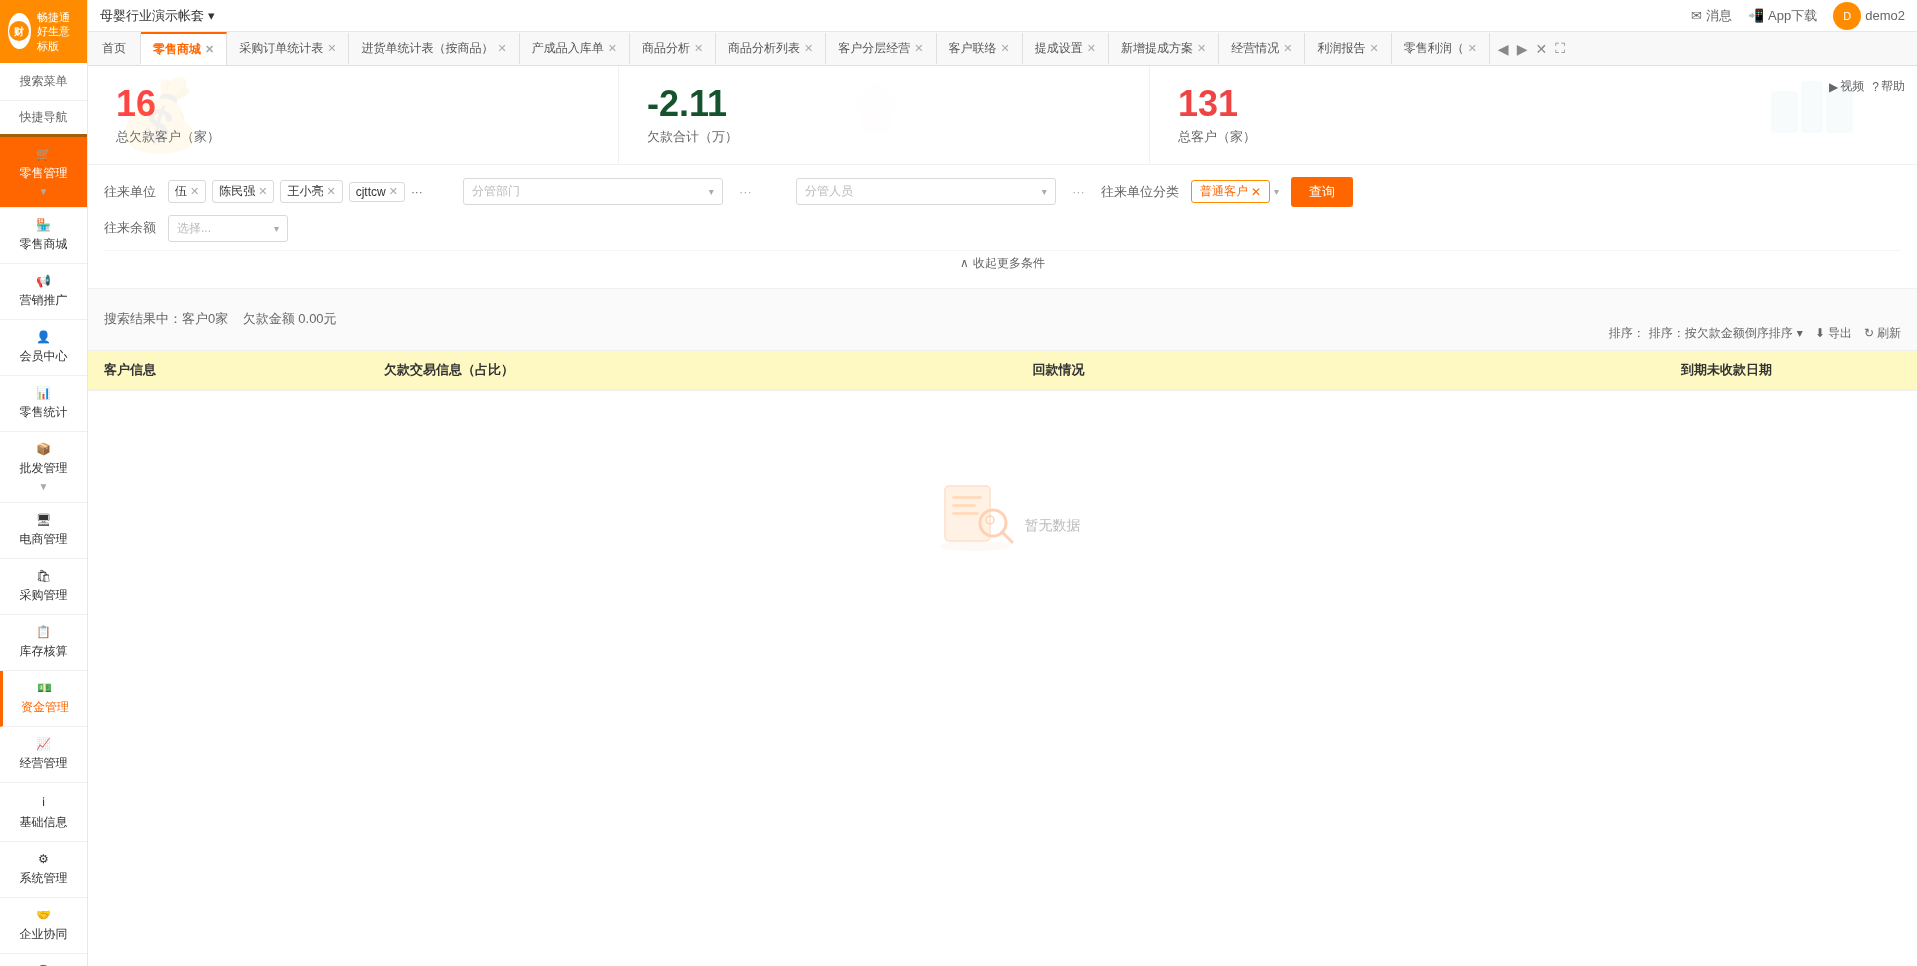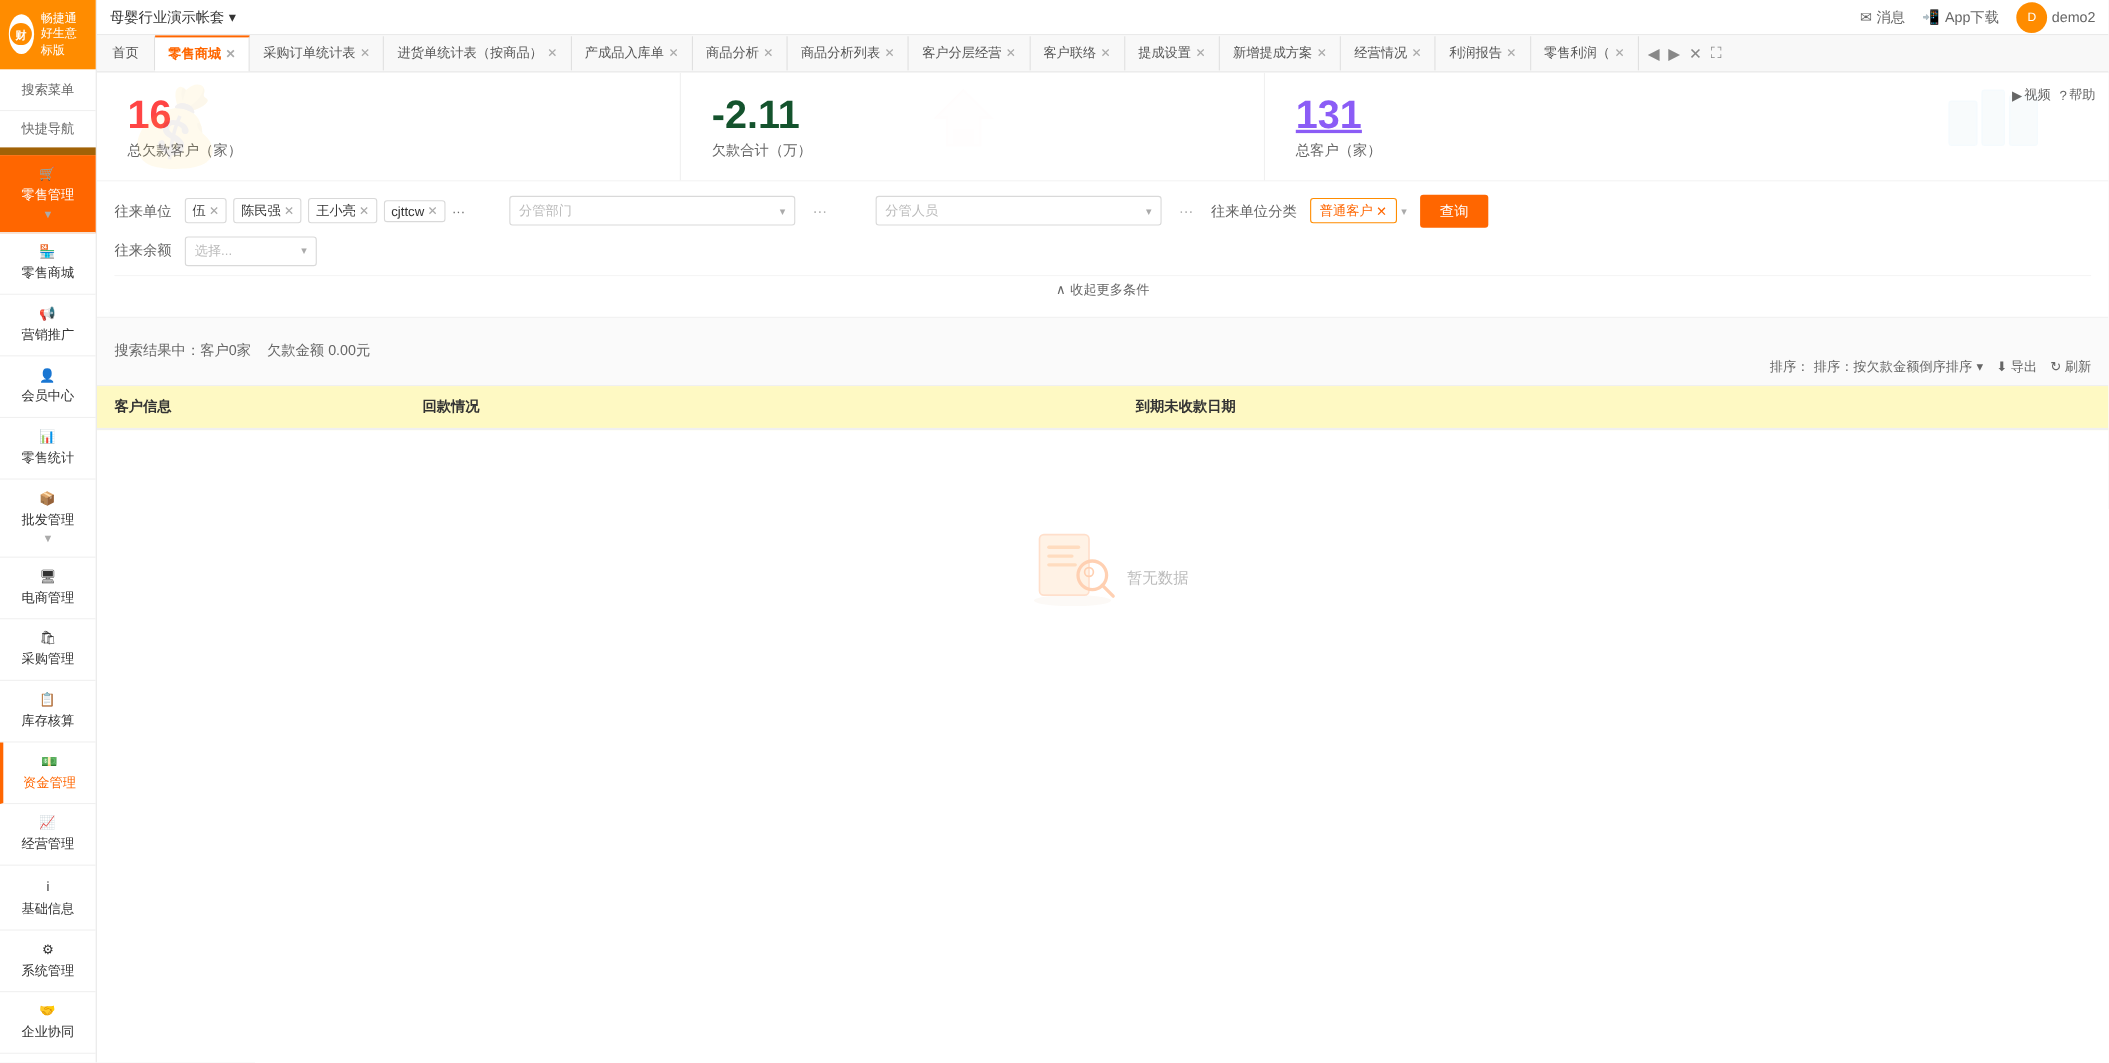--- a/index.html
+++ b/index.html
@@ -4,21 +4,21 @@
   <style>
     * { box-sizing: border-box; margin: 0; padding: 0; }
     body { font-family: 'Microsoft YaHei', Arial, sans-serif; font-size: 13px; background: #f5f5f5; display: flex; height: 100vh; overflow: hidden; }
 
     
     .sidebar { width: 88px; background: #fff; display: flex; flex-direction: column; border-right: 1px solid #e8e8e8; flex-shrink: 0; }
     .sidebar-logo { background: #ff8c00; padding: 10px 8px; display: flex; align-items: center; gap: 6px; cursor: pointer; }
     .sidebar-logo-icon { width: 36px; height: 36px; background: #fff; border-radius: 50%; display: flex; align-items: center; justify-content: center; }
     .sidebar-logo-text { color: #fff; font-size: 11px; line-height: 1.3; font-weight: normal; }
     .sidebar-search { padding: 10px 8px; text-align: center; font-size: 12px; color: #666; cursor: pointer; border-bottom: 1px solid #f0f0f0; }
-    .sidebar-nav { padding: 8px 0; text-align: center; font-size: 12px; color: #666; cursor: pointer; border-bottom: 7px solid #a16207; }
+    .sidebar-nav { padding: 8px 0; text-align: center; font-size: 12px; color: #666; cursor: pointer; border-bottom: 3px solid #a16207; }
     .sidebar-item { padding: 10px 8px; text-align: center; font-size: 12px; color: #333; cursor: pointer; display: flex; flex-direction: column; align-items: center; gap: 4px; border-bottom: 1px solid #f0f0f0; }
     .sidebar-item.active { background: #ff6600; color: #fff; }
     .sidebar-item.active-border { border-left: 3px solid #ff6600; color: #ff6600; }
     .sidebar-expand-icon { font-size: 10px; color: #aaa; }
 
     
     .main { flex: 1; display: flex; flex-direction: column; overflow: hidden; }
 
     
     .topbar { background: #fff; height: 32px; display: flex; align-items: center; justify-content: space-between; border-bottom: 1px solid #e8e8e8; padding: 0 12px; flex-shrink: 0; }
@@ -38,21 +38,21 @@
     .tabs-nav-btn { cursor: pointer; color: #888; font-size: 14px; padding: 2px; }
 
     
     .content { flex: 1; overflow: auto; background: #fff; }
 
     
     .stats-row { display: flex; align-items: stretch; border-bottom: 1px solid #f0f0f0; background: #fff; }
     .stat-card { flex: 1; padding: 18px 28px; display: flex; flex-direction: column; align-items: flex-start; position: relative; border-right: 1px solid #f0f0f0; min-width: 0; }
     .stat-card:last-child { border-right: none; }
     .stat-number { font-size: 36px; font-weight: bold; color: #ff4444; line-height: 1.1; }
-    .stat-number.black { color: #8b5cf6; text-decoration: underline; }
+    .stat-number.black { color: #ef4444; }
     .stat-label { font-size: 13px; color: #666; margin-top: 4px; }
     .stat-links { position: absolute; top: 12px; right: 12px; display: flex; gap: 8px; font-size: 12px; color: #666; }
     .stat-links span { cursor: pointer; display: flex; align-items: center; gap: 2px; }
 
     
     .filter-area { padding: 12px 16px; background: #fff; border-bottom: 1px solid #f0f0f0; }
     .filter-row { display: flex; align-items: center; gap: 12px; flex-wrap: wrap; margin-bottom: 8px; }
     .filter-label { color: #666; font-size: 13px; flex-shrink: 0; }
     .filter-tags { display: flex; align-items: center; gap: 6px; flex-wrap: wrap; }
     .filter-tag { display: flex; align-items: center; gap: 3px; background: #fff; border: 1px solid #d9d9d9; border-radius: 3px; padding: 2px 6px; font-size: 12px; color: #333; }
@@ -370,20 +370,21 @@
         </div>
         <div class="result-action">
           <span>↻</span>
           <span>刷新</span>
         </div>
       </div>
     </div>
 
     <div class="table-header">
       <div>客户信息</div>
+      <div>欠款交易信息（占比）</div>
       <div>回款情况</div>
       <div>到期未收款日期</div>
     </div>
 
     <div class="empty-state">
       <div class="empty-icon">
         <svg width="100" height="80" viewBox="0 0 100 80" fill="none">
 
           <ellipse cx="50" cy="75" rx="35" ry="5" fill="#f0e0d0" opacity="0.5"></ellipse>
           <rect x="20" y="15" width="45" height="55" rx="4" fill="#ffe0c0" stroke="#ffb080" stroke-width="1.5"></rect>

